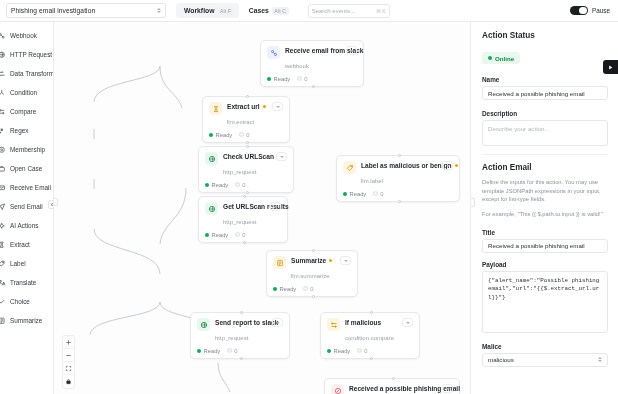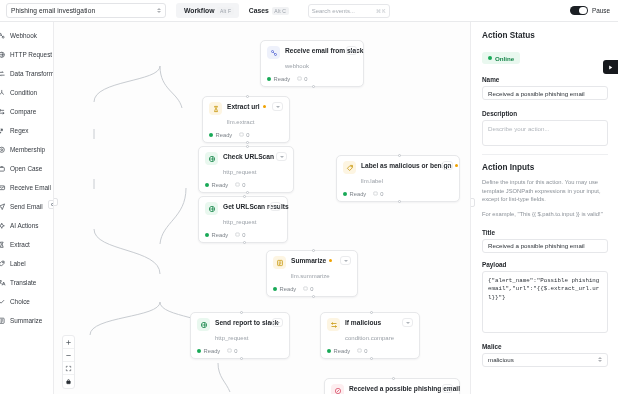--- a/index.html
+++ b/index.html
@@ -721,21 +721,21 @@
       </div>
 
       <div class="mt12 p-lab">Name</div>
       <div class="field">Received a possible phishing email</div>
 
       <div class="mt10 p-lab">Description</div>
       <div class="textarea">Describe your action...</div>
 
       <div class="hr"></div>
 
-      <div class="p-h">Action Inputs</div>
+      <div class="p-h">Action Email</div>
       <div class="help mt6">Define the inputs for this action. You may use template JSONPath expressions in your input, except for list-type fields.</div>
       <div class="help mt6">For example, "This {{ $.path.to.input }} is valid!"</div>
 
       <div class="mt10 p-lab">Title</div>
       <div class="field">Received a possible phishing email</div>
 
       <div class="mt8 p-lab">Payload</div>
       <div class="code">{"alert_name":"Possible phishing email","url":"{{$.extract_url.url}}"}</div>
 
       <div class="mt10 p-lab">Malice</div>

